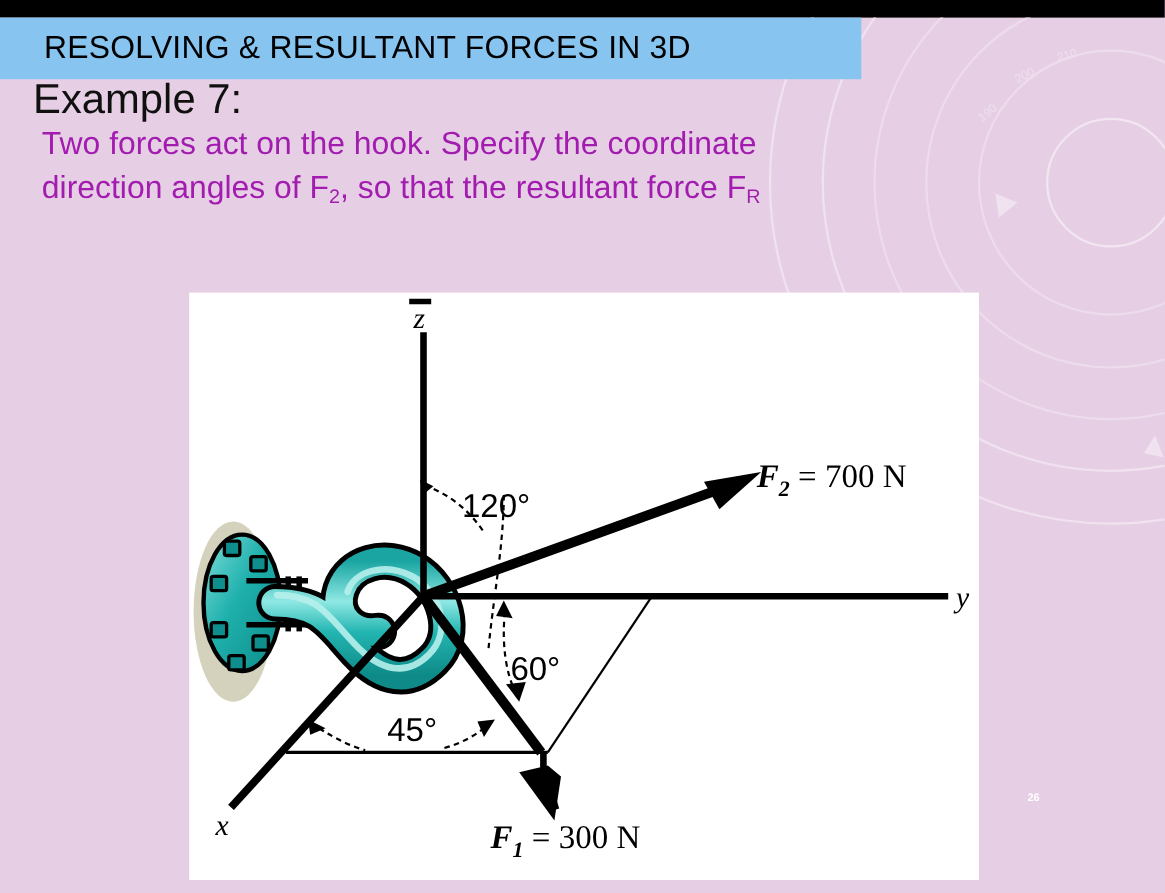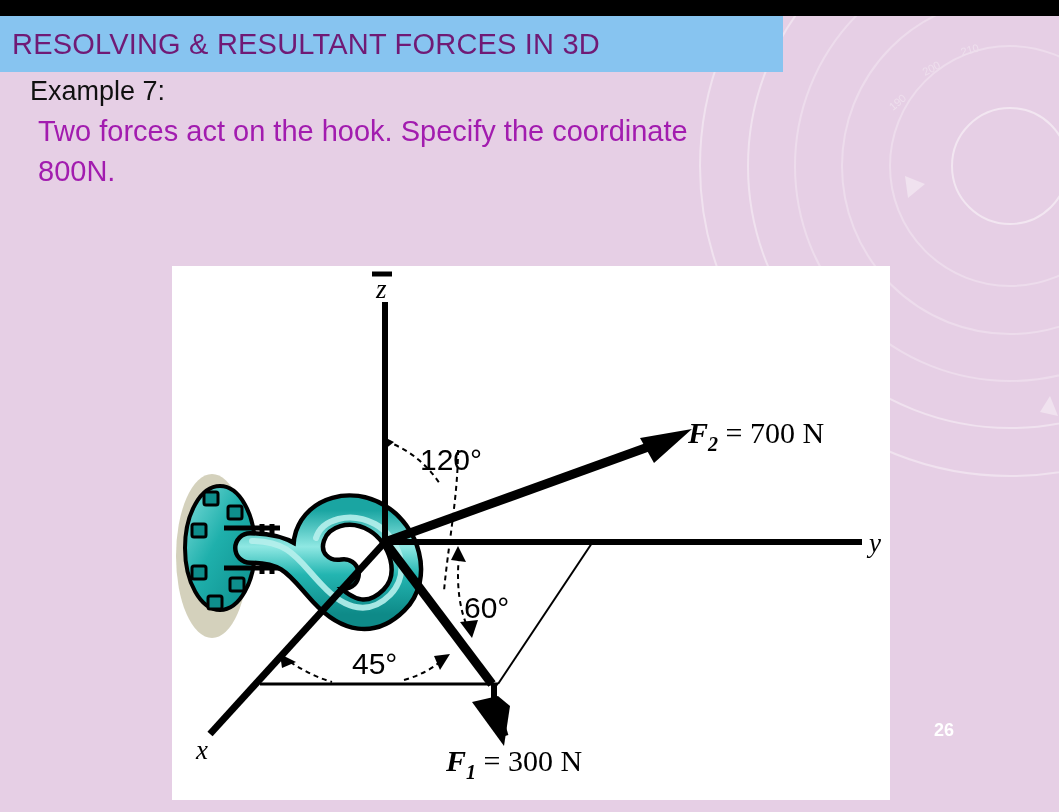--- a/index.html
+++ b/index.html
@@ -23,40 +23,41 @@
     position:absolute;left:0;top:16px;width:1059px;height:796px;
     pointer-events:none;
   }
   .title-banner{
     position:absolute;left:0;top:16px;width:783px;height:56px;
     background:#87c4f0;
     display:flex;align-items:center;
   }
   .title-text{
     font-size:29px;
-    color:#701a75;
+    color:#000000;
     letter-spacing:0.2px;
     padding-left:12px;
     white-space:nowrap;
     font-family:"Liberation Sans", sans-serif;
+    margin-left:28px;
   }
   .body-block{
     position:absolute;left:26px;top:72px;width:1000px;
   }
   .ex-line{
-    font-size:27px;color:#101010;line-height:39px;white-space:nowrap;
+    font-size:38px;color:#101010;line-height:39px;white-space:nowrap;
   }
   .ex-head{padding-left:4px;}
   .para{
     font-size:29px;color:#a21caf;line-height:40px;padding-left:12px;white-space:nowrap;
   }
   sub{font-size:0.62em;vertical-align:-0.25em;}
   .pagenum{
     position:absolute;left:934px;top:720px;
-    color:#ffffff;font-size:18px;font-weight:bold;
+    color:#ffffff;font-size:10px;font-weight:bold;
     font-family:"Liberation Sans", sans-serif;
   }
   .figure-box{
     position:absolute;left:172px;top:266px;width:718px;height:534px;
     background:#ffffff;
   }
   .figure-box svg{display:block;}
 </style>
 </head>
 <body>
@@ -90,21 +91,21 @@
     </g>
   </svg>
 
   <div class="title-banner">
     <span class="title-text">RESOLVING &amp; RESULTANT FORCES  IN 3D</span>
   </div>
 
   <div class="body-block">
     <div class="ex-line ex-head">Example  7:</div>
     <div class="para">Two forces act on the hook. Specify  the coordinate</div>
-    <div class="para">800N.</div>
+    <div class="para"><span>direction  angles  of  F</span><sub>2</sub><span>,  so that the resultant  force  F</span><sub>R</sub></div>
   </div>
 
   <div class="pagenum">26</div>
 
   <div class="figure-box">
     <svg width="718" height="534" viewBox="0 0 718 534">
       <defs>
         <linearGradient id="hookgrad" x1="0" y1="0" x2="0" y2="1">
           <stop offset="0%" stop-color="#1aa5a2"></stop>
           <stop offset="35%" stop-color="#8fe8e3"></stop>

